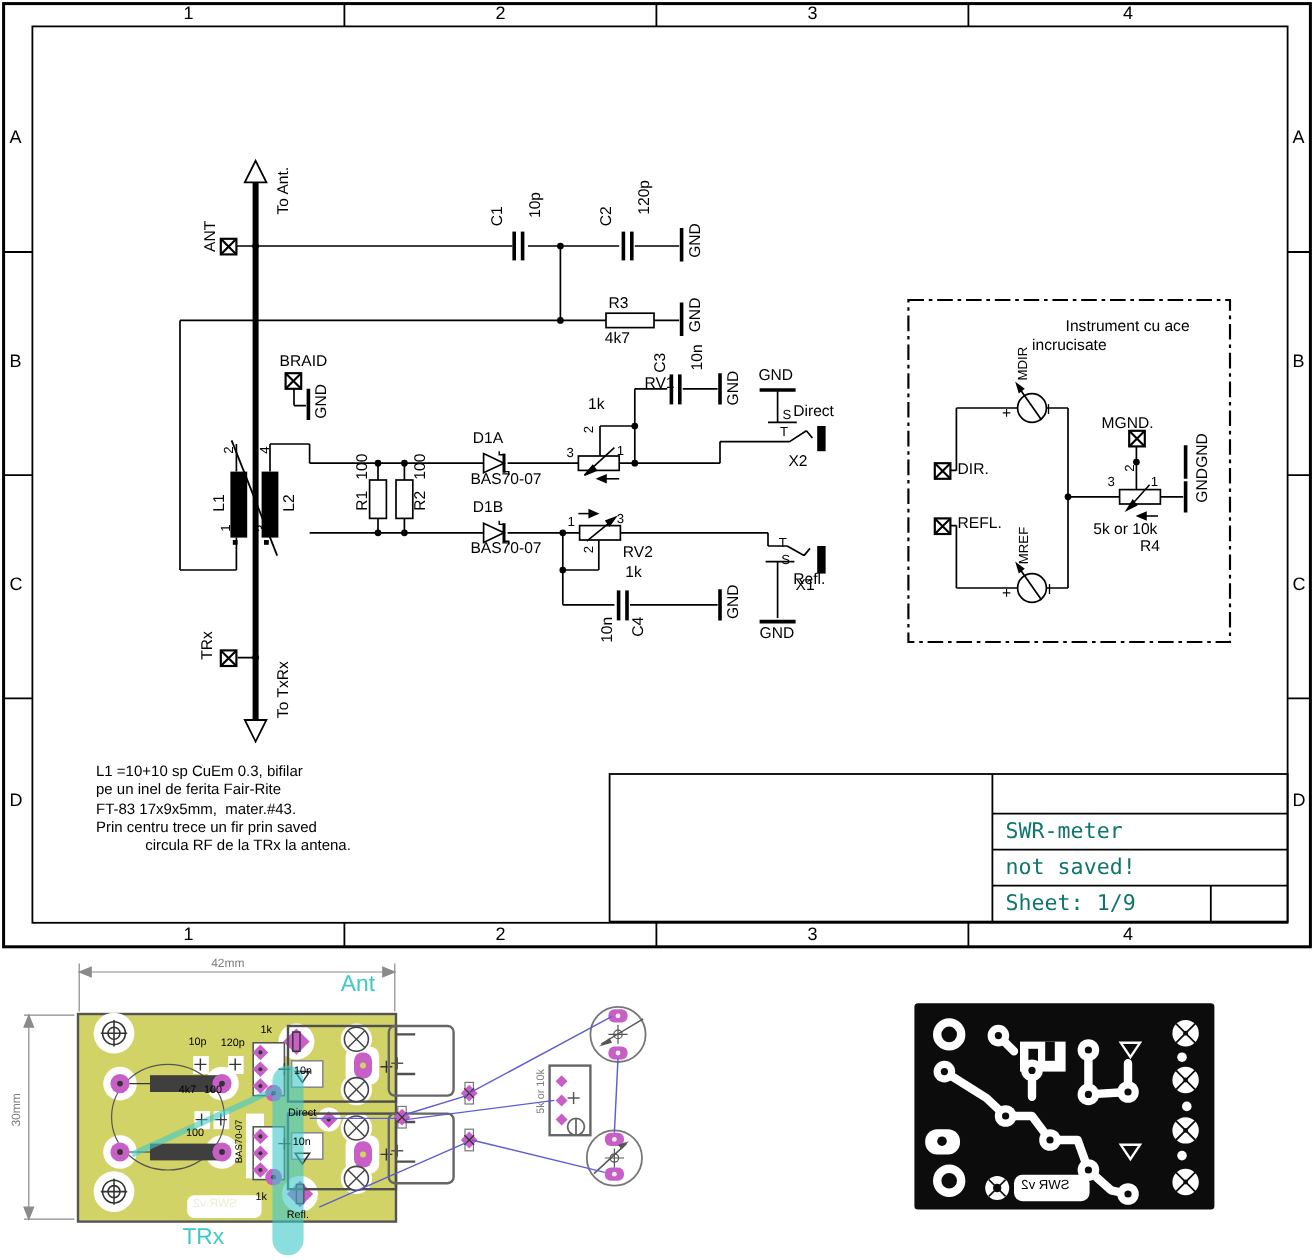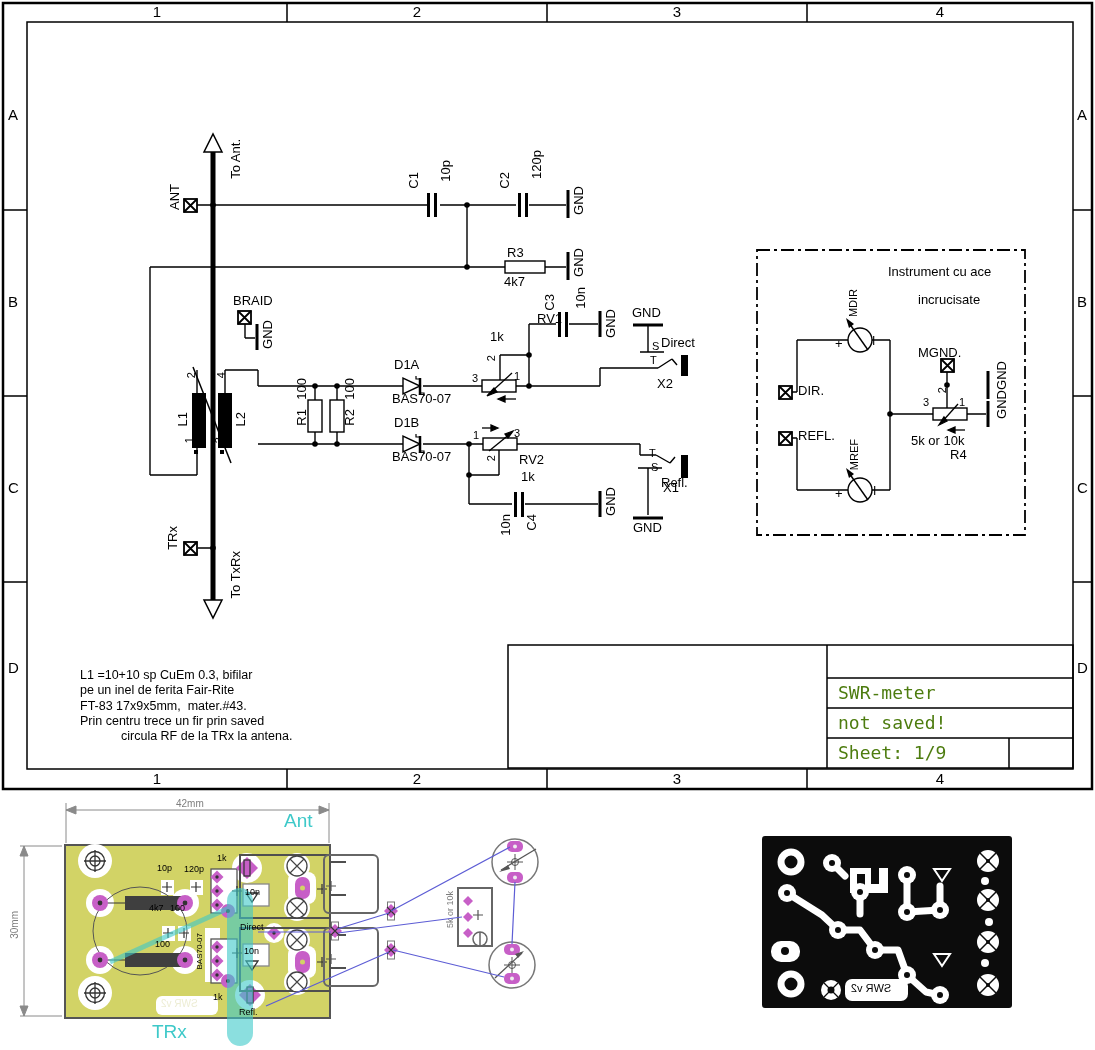--- a/index.html
+++ b/index.html
@@ -10,22 +10,22 @@
   .lbl{position:absolute;line-height:1;font-size:13px;color:#000;white-space:pre;
        font-family:"Liberation Sans",sans-serif;}
   .v{writing-mode:vertical-rl;transform:rotate(180deg);}
   .frame-lbl{font-size:15px;}
   .fc{transform:translateX(-50%);}
   .gray{color:#7d7d7d;text-align:right;}
   .cyan{color:#3ec9c9;font-size:19px;}
   .mir{transform:scaleX(-1);}
   .silkw{color:#ededd4;}
   .mono{position:absolute;font-family:"DejaVu Sans Mono","Liberation Mono",monospace;
-        font-size:18px;color:#4d7c0f;line-height:1;}
-  .note-line{font-size:12.5px;margin-top:32px;}
+        font-size:18px;color:#0f766e;line-height:1;}
+  .note-line{font-size:12.5px;}
 </style>
 </head>
 <body>
 
 <div id="stage">
 
 <svg id="drawing" width="1095" height="1050" viewBox="0 0 1095 1050" xmlns="http://www.w3.org/2000/svg">
 
   <g stroke="#000" fill="none">
     <rect x="3" y="3" width="1089" height="786" stroke-width="2.5"></rect>
@@ -452,21 +452,21 @@
       <span class="lbl v" style="left: 525px; top: 514px;">C4</span>
       <span class="lbl v" style="left: 604px; top: 487px;">GND</span>
       <span class="lbl" style="left: 649px; top: 448px; font-size: 11px;">T</span>
       <span class="lbl" style="left: 663px; top: 441px; margin-top: 40px;">X1</span>
       <span class="lbl" style="left: 651px; top: 462px; font-size: 11px;">S</span>
       <span class="lbl" style="left: 661px; top: 476px;">Refl.</span>
       <span class="lbl" style="left: 633px; top: 521px;">GND</span>
       <span class="lbl v" style="left: 166px; top: 526px;">TRx</span>
       <span class="lbl v" style="left: 229px; top: 551px;">To TxRx</span>
       <span class="lbl" style="left: 888px; top: 265px;">Instrument cu ace</span>
-      <span class="lbl" style="left: 918px; top: 281px; margin-top: 12px;">incrucisate</span>
+      <span class="lbl" style="left: 860px; top: 281px;">incrucisate</span>
       <span class="lbl v" style="left: 848px; top: 289px; font-size: 11px;">MDIR</span>
       <span class="lbl" style="left: 835px; top: 337px;">+</span>
       <span class="lbl" style="left: 872px; top: 335px; font-size: 12px;">I</span>
       <span class="lbl" style="left: 798px; top: 384px;">DIR.</span>
       <span class="lbl" style="left: 798px; top: 429px;">REFL.</span>
       <span class="lbl v" style="left: 849px; top: 439px; font-size: 11px;">MREF</span>
       <span class="lbl" style="left: 835px; top: 487px;">+</span>
       <span class="lbl" style="left: 873px; top: 485px; font-size: 12px;">I</span>
       <span class="lbl" style="left: 918px; top: 346px;">MGND.</span>
       <span class="lbl v" style="left: 995px; top: 361px;">GND</span>

